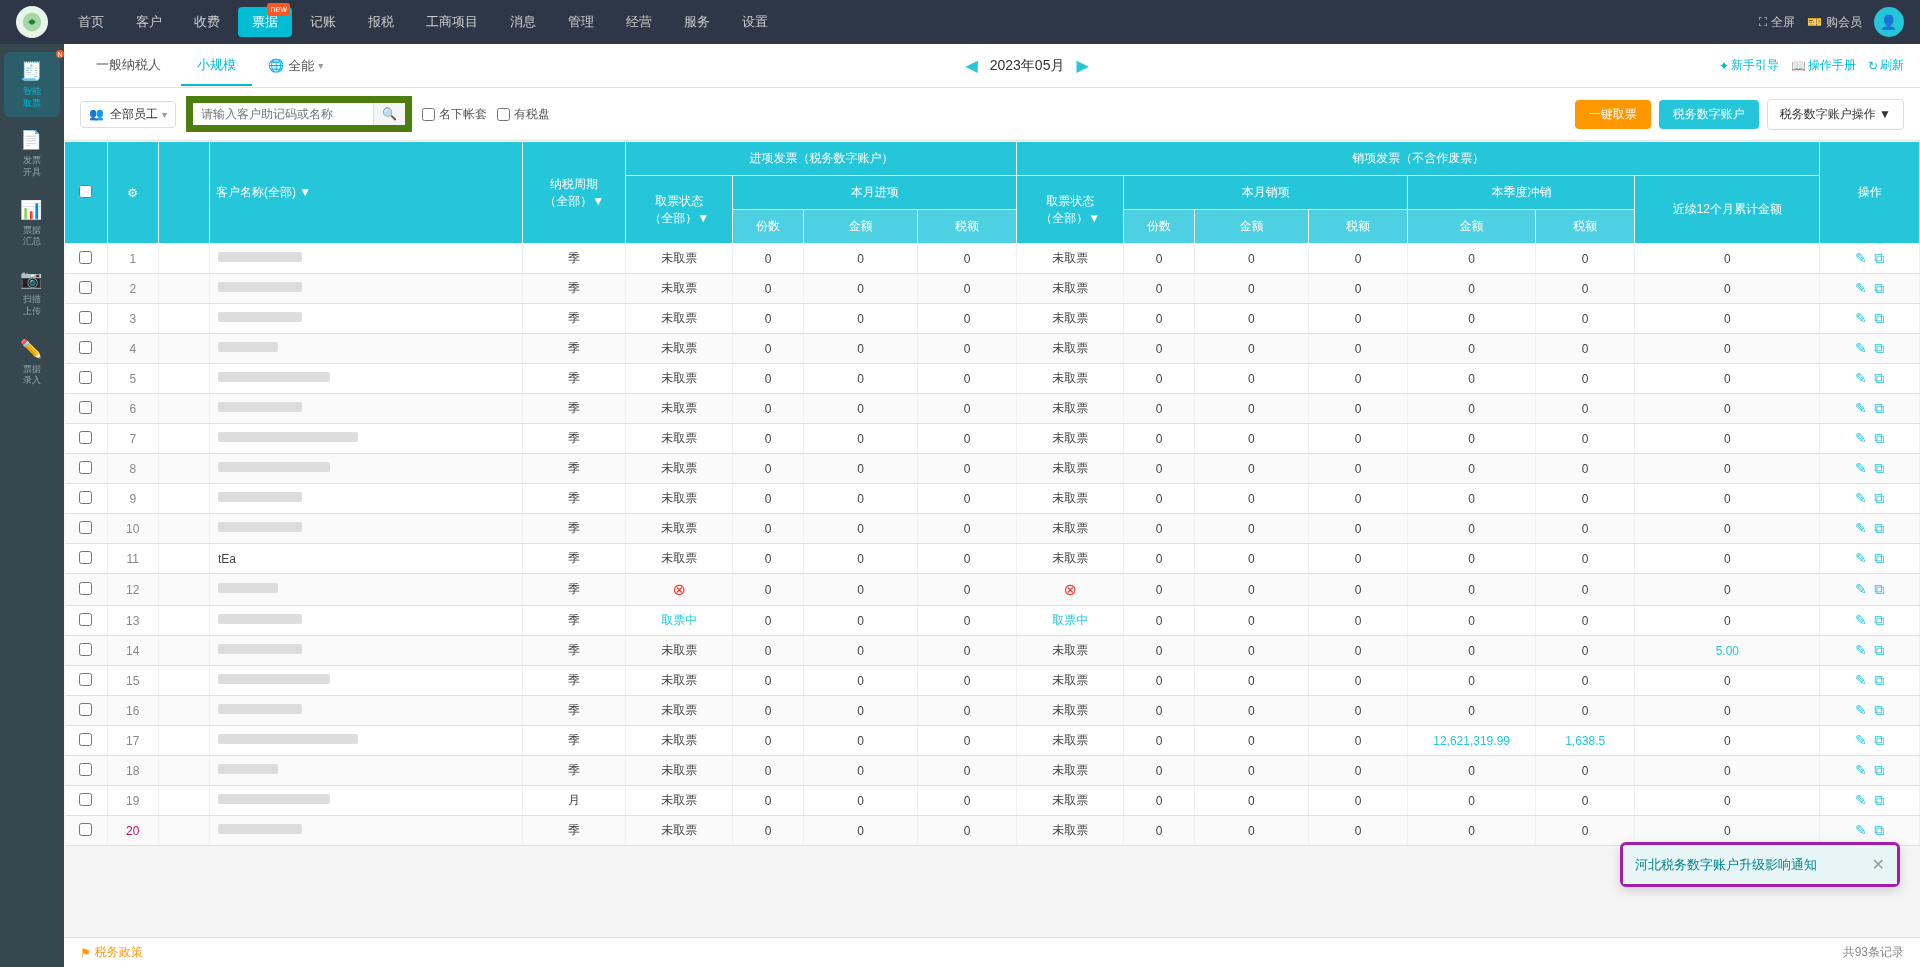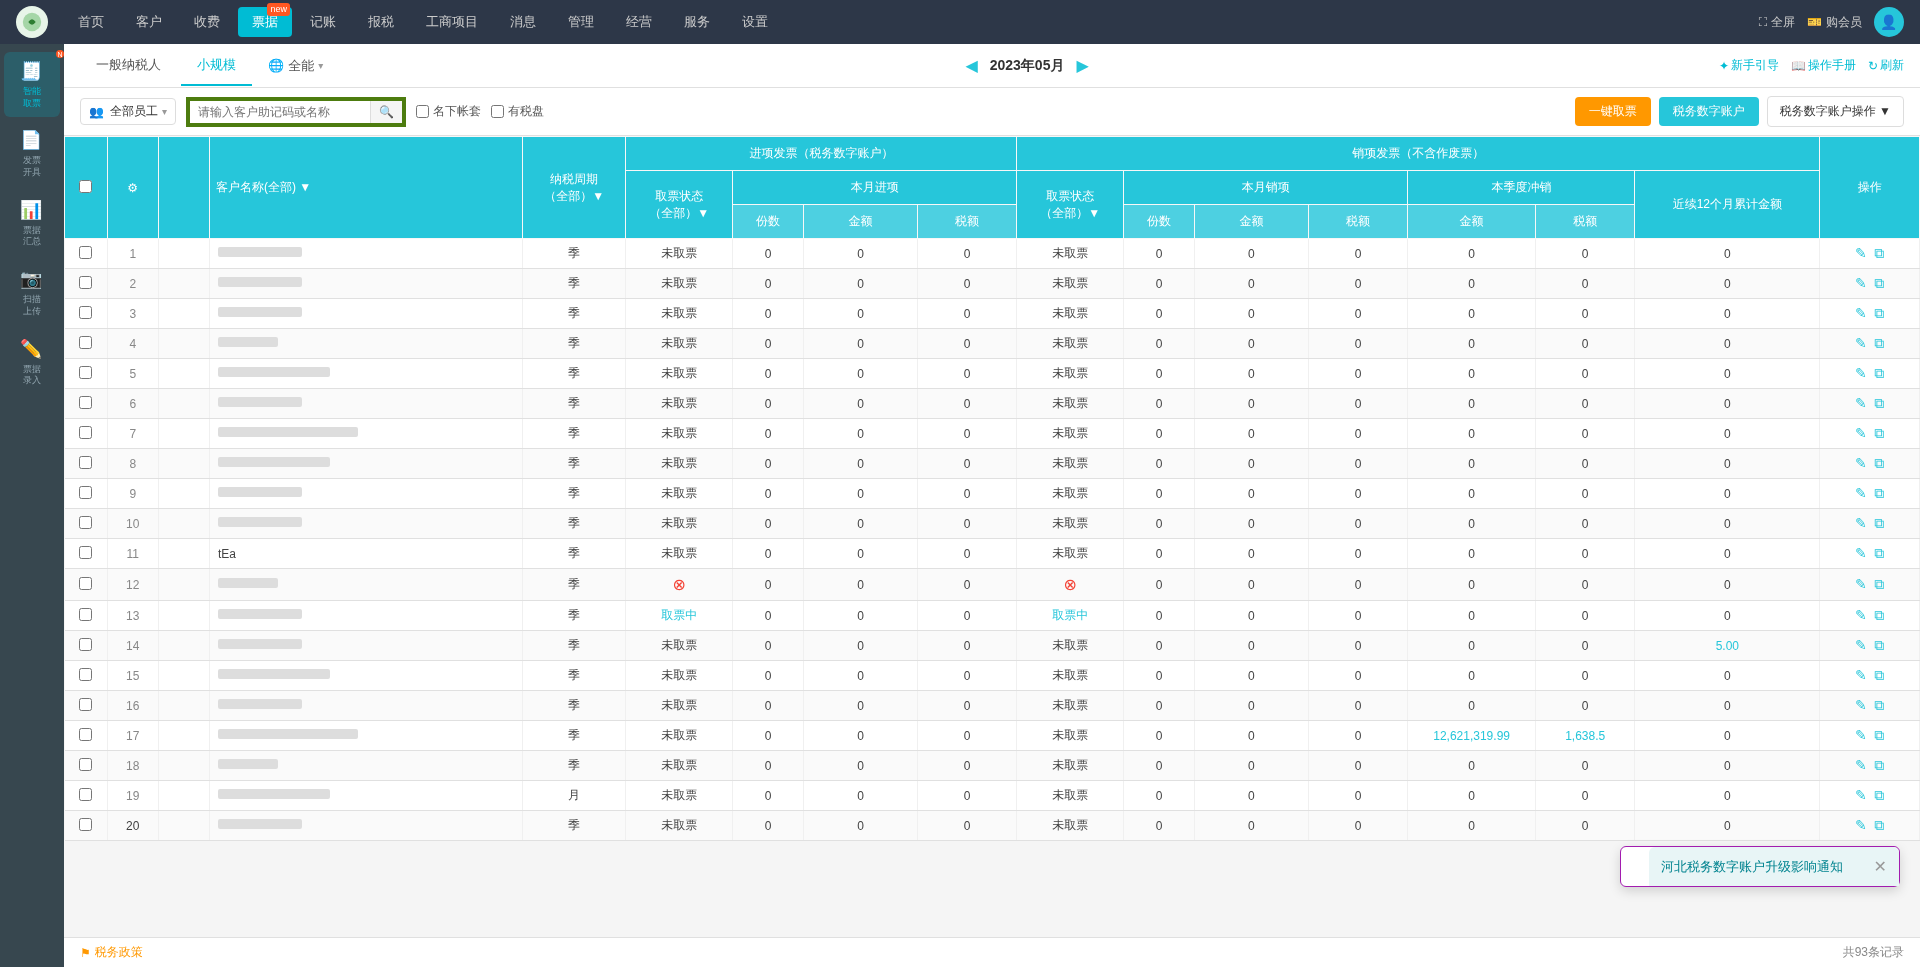--- a/index.html
+++ b/index.html
@@ -24,28 +24,28 @@
     .sidebar-icon { font-size: 18px; }
     .sidebar-badge { position: relative; }
     .sidebar-badge-dot { position: absolute; top: -2px; right: -4px; width: 8px; height: 8px; background: #ff5722; border-radius: 50%; font-size: 7px; display: flex; align-items: center; justify-content: center; color: #fff; }
 
     
     .main-content { flex: 1; overflow: hidden; display: flex; flex-direction: column; background: #f5f5f5; }
     .sub-tab { padding: 10px 16px; cursor: pointer; color: #555; font-size: 13px; border-bottom: 2px solid transparent; }
     .sub-tab.active { color: #00bcd4; border-bottom: 2px solid #00bcd4; font-weight: 500; }
     .sub-tab-dropdown { display: flex; align-items: center; gap: 4px; padding: 8px 12px; cursor: pointer; color: #555; font-size: 13px; }
     .toolbar-date-btn { cursor: pointer; color: #00bcd4; font-size: 16px; }
-    .toolbar-date-text { font-size: 14px; font-weight: 700; color: #333; }
+    .toolbar-date-text { font-size: 14px; font-weight: 400; color: #333; }
     .toolbar-link { color: #00bcd4; cursor: pointer; font-size: 12px; display: flex; align-items: center; gap: 2px; }
 
     
     .filter-bar { background: #fff; padding: 8px 16px; display: flex; align-items: center; gap: 10px; border-bottom: 1px solid #e0e0e0; }
     .filter-select { display: flex; align-items: center; gap: 4px; border: 1px solid #ddd; border-radius: 4px; padding: 4px 8px; cursor: pointer; font-size: 12px; color: #333; background: #fff; }
     .filter-select .arrow { font-size: 10px; color: #999; }
-    .search-box { display: flex; align-items: flex-start; border: 4px solid #4d7c0f; border-radius: 0; overflow: hidden; }
+    .search-box { display: flex; align-items: flex-start; border: 7px solid #4d7c0f; border-radius: 0; overflow: hidden; }
     .search-box input { border: none; outline: none; padding: 4px 8px; font-size: 12px; width: 180px; }
     .search-box .search-btn { background: #f5f5f5; border-left: 1px solid #ddd; padding: 4px 8px; cursor: pointer; color: #666; }
     .checkbox-label { display: flex; align-items: center; gap: 4px; cursor: pointer; font-size: 12px; color: #555; }
     .filter-right { margin-left: auto; display: flex; align-items: center; gap: 8px; }
     .btn-primary { background: #ff9800; color: #fff; border: none; padding: 6px 14px; border-radius: 4px; cursor: pointer; font-size: 12px; white-space: nowrap; }
     .btn-secondary { background: #26c6da; color: #fff; border: none; padding: 6px 14px; border-radius: 4px; cursor: pointer; font-size: 12px; white-space: nowrap; }
     .btn-outline { background: #fff; color: #333; border: 1px solid #ddd; padding: 6px 12px; border-radius: 4px; cursor: pointer; font-size: 12px; display: flex; align-items: center; gap: 4px; }
 
     
     .table-container { flex: 1; overflow: auto; }
@@ -55,21 +55,21 @@
     thead tr.header-row-2 th { background: #4dd0e1; }
     tbody tr { background: #fff; }
     tbody tr:nth-child(even) { background: #fafafa; }
     tbody td { padding: 6px 6px; text-align: center; border-bottom: 1px solid #e0e0e0; border-right: 1px solid #f0f0f0; white-space: nowrap; color: #444; }
     .blurred { background: #ddd; border-radius: 2px; display: inline-block; height: 10px; color: transparent; }
     .action-btn { color: #26c6da; cursor: pointer; font-size: 14px; margin: 0 2px; }
     .col-checkbox { width: 30px; }
     .col-num { width: 36px; }
 
     
-    .notification-popup { position: fixed; right: 20px; bottom: 80px; width: 280px; background: #fff; border: 1px solid #a21caf; border-radius: 6px; box-shadow: 0 4px 12px rgba(0,0,0,0.15); z-index: 100; padding-left: 28px; }
+    .notification-popup { position: fixed; right: 20px; bottom: 80px; width: 280px; background: #fff; border: 3px solid #a21caf; border-radius: 6px; box-shadow: 0 4px 12px rgba(0,0,0,0.15); z-index: 100; }
     .notification-header { background: #e8f5f6; padding: 10px 12px; border-radius: 6px 6px 0 0; display: flex; justify-content: space-between; align-items: center; font-size: 13px; font-weight: 500; color: #00838f; }
     .notification-body { padding: 10px 12px; font-size: 12px; color: #555; line-height: 1.7; }
     .notification-close { cursor: pointer; color: #999; font-size: 16px; }
 
     
     .bottom-bar { background: #fff; border-top: 1px solid #e0e0e0; padding: 6px 16px; display: flex; align-items: center; }
     .bottom-link { color: #ff9800; font-size: 12px; cursor: pointer; display: flex; align-items: center; gap: 4px; }
     .bottom-right { margin-left: auto; color: #888; font-size: 12px; }
   </style>
 </head>
@@ -642,21 +642,21 @@
       <td><span>0</span></td>
       <td><span>0</span></td>
       <td><span>0</span></td>
       <td>
         <span class="action-btn" title="编辑">✎</span>
         <span class="action-btn" title="复制">⧉</span>
       </td>
     </tr>
             <tr>
       <td class="col-checkbox"><input type="checkbox" style=""></td>
-      <td style="color:#404040;">20</td>
+      <td style="color:#be185d;">20</td>
       <td style="color:#888;"></td>
       <td style="text-align:left; padding-left:8px;"><span class="blurred" style="width:84px; background:#ddd; display:inline-block; height:10px; border-radius:2px;">&nbsp;</span></td>
       <td>季</td>
       <td><span>未取票</span></td>
       <td>0</td>
       <td>0</td>
       <td>0</td>
       <td><span>未取票</span></td>
       <td>0</td>
       <td>0</td>

